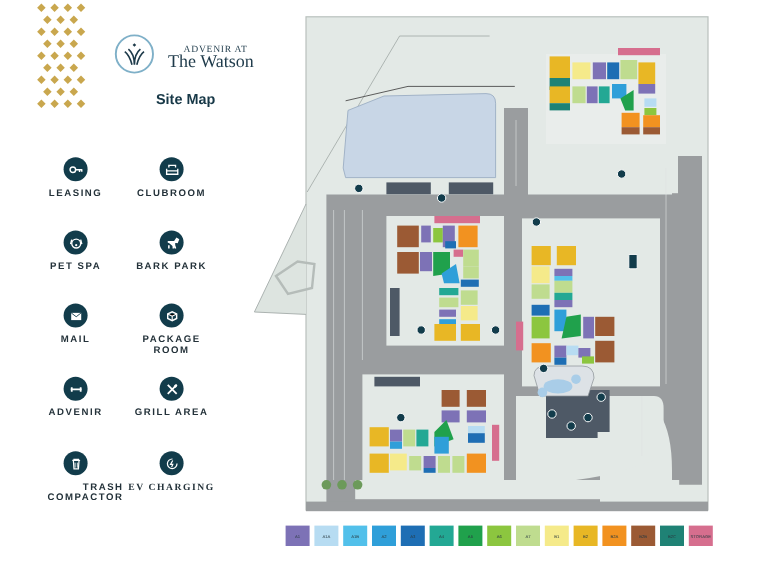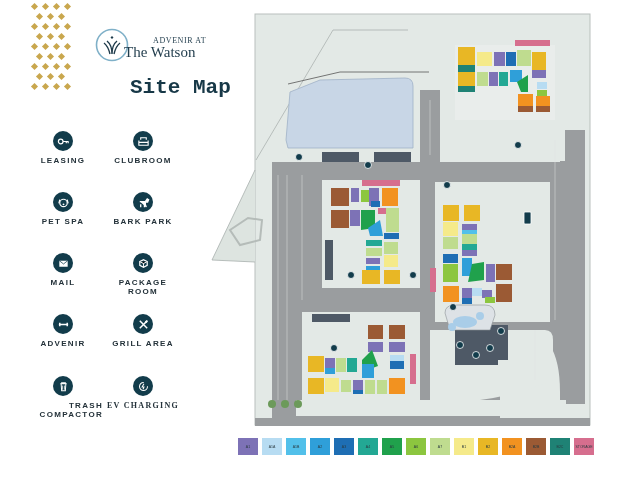--- a/index.html
+++ b/index.html
@@ -1,21 +1,21 @@
 <!DOCTYPE html>
 <html><head>
 <meta charset="utf-8">
 <style>
   html, body { margin:0; padding:0; }
   body { width:640px; height:480px; background:#ffffff; position:relative; overflow:hidden; font-family:"Liberation Sans", sans-serif; }
   .diamonds { position:absolute; left:30px; top:2px; width:48px; height:90px; }
   .logo { position:absolute; left:95px; top:28px; width:34px; height:34px; }
   .brand-top { position:absolute; left:153px; top:36px; font-family:"Liberation Serif", serif; font-size:8px; letter-spacing:0.6px; color:#1e3a4a; }
-  .brand-name { position:absolute; left:124px; top:44px; font-family:"Liberation Serif", serif; font-size:15px; color:#1e3a4a; }
-  .site-map-title { position:absolute; left:130px; top:76px; font-family:Liberation Mono, monospace; font-size:21px; font-weight:bold; color:#173847; }
+  .brand-name { position:absolute; left:140px; top:44px; font-family:"Liberation Serif", serif; font-size:15px; color:#1e3a4a; }
+  .site-map-title { position:absolute; left:130px; top:76px; font-family:Liberation Sans, sans-serif; font-size:12px; font-weight:bold; color:#173847; }
   .amenity { position:absolute; width:80px; text-align:center; }
   .amenity .ic { width:20px; height:20px; border-radius:50%; background:#123c4b; margin:0 auto 5px auto; display:flex; align-items:center; justify-content:center; }
   .amenity .ic svg { width:13px; height:13px; }
   .amenity .lbl { font-size:8px; letter-spacing:1.3px; color:#24323a; line-height:9px; font-weight:bold; }
   .map { position:absolute; left:0; top:0; width:640px; height:480px; }
   .legend { position:absolute; left:238px; top:438px; display:flex; gap:4px; }
   .legend .sw { width:20px; height:17px; display:flex; align-items:center; justify-content:center; font-size:3.5px; color:#2a3a40; }
 </style>
 </head>
 <body>

